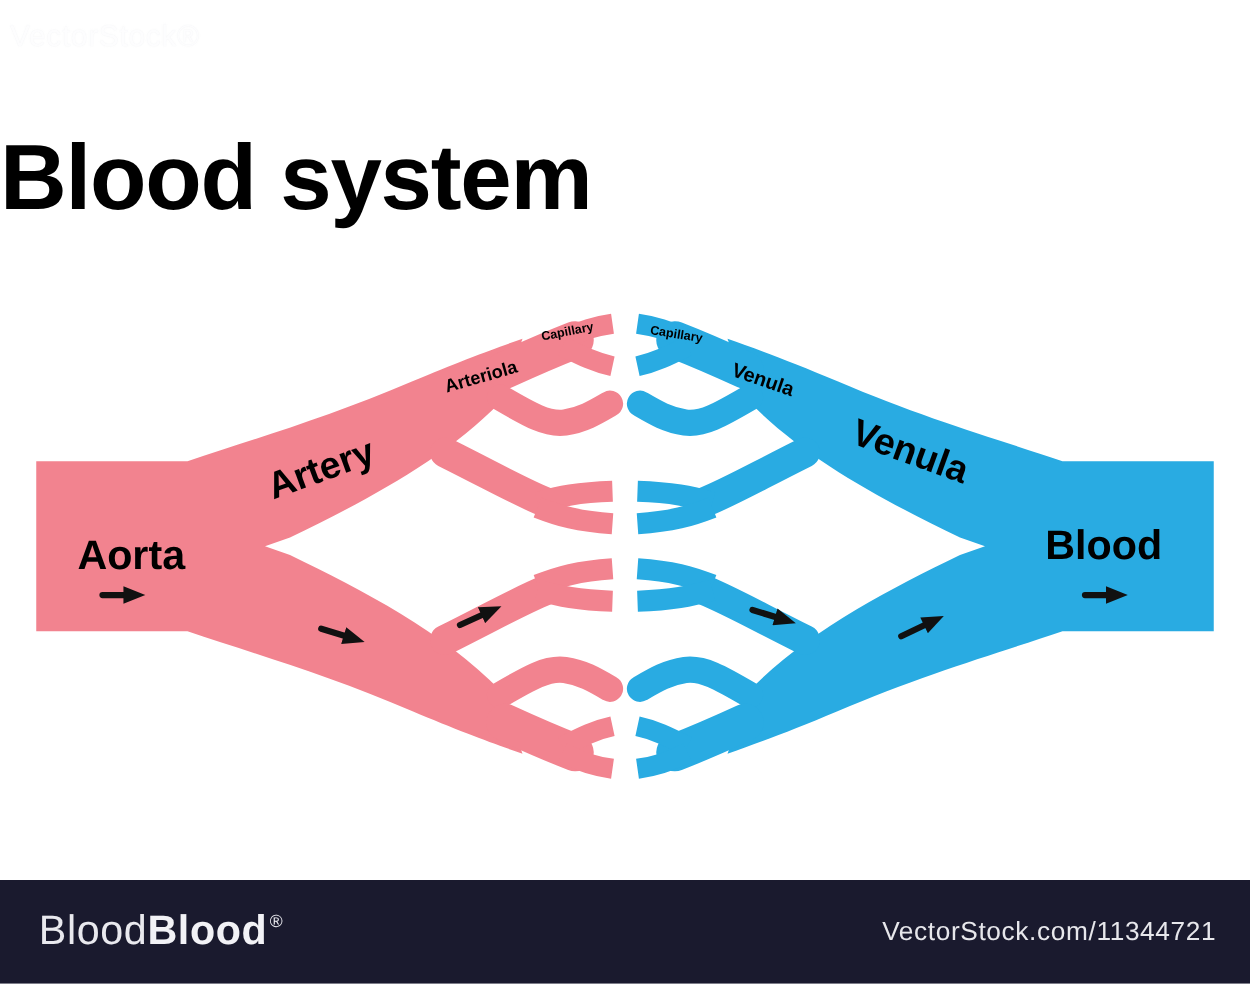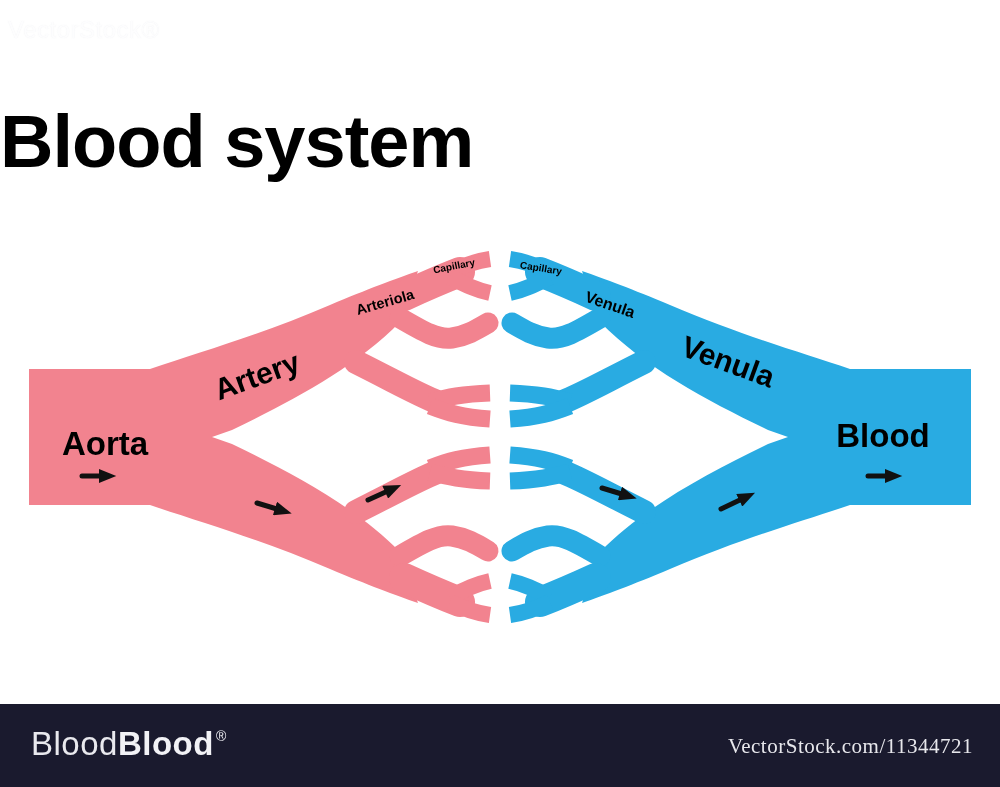--- a/index.html
+++ b/index.html
@@ -46,21 +46,21 @@
   }
   .brand{
     position:absolute;left:31px;top:50%;transform:translateY(-54%);
     font-size:33px;letter-spacing:.5px;
   }
   .brand .lt{font-weight:400;opacity:.96;}
   .brand .bd{font-weight:700;}
   .brand sup{font-size:14px;font-weight:400;position:relative;top:-2px;left:2px;}
   .site-ref{
     position:absolute;right:27px;top:50%;transform:translateY(-50%);
-    font-size:21px;font-weight:400;letter-spacing:.5px;opacity:.95;font-family:Liberation Serif, serif;
+    font-size:21px;font-weight:400;letter-spacing:.5px;opacity:.95;
   }
 </style>
 </head>
 <body>
 
 <div class="stage">
 
   <span class="corner-mark">VectorStock®</span>
 
   <div class="page-title">Blood system</div>

